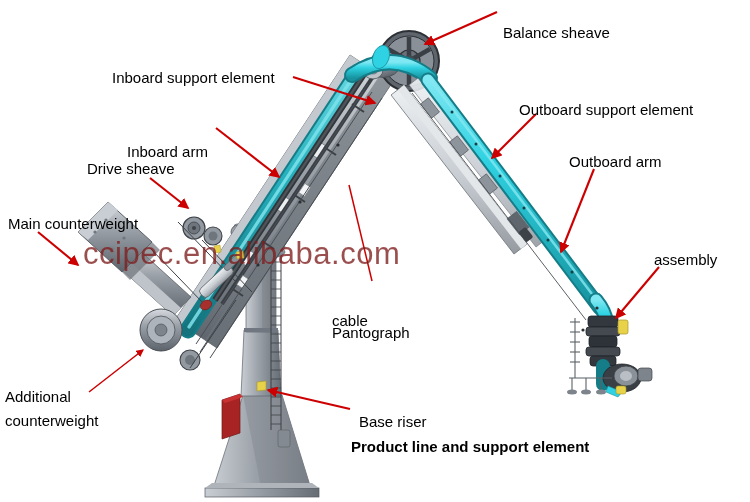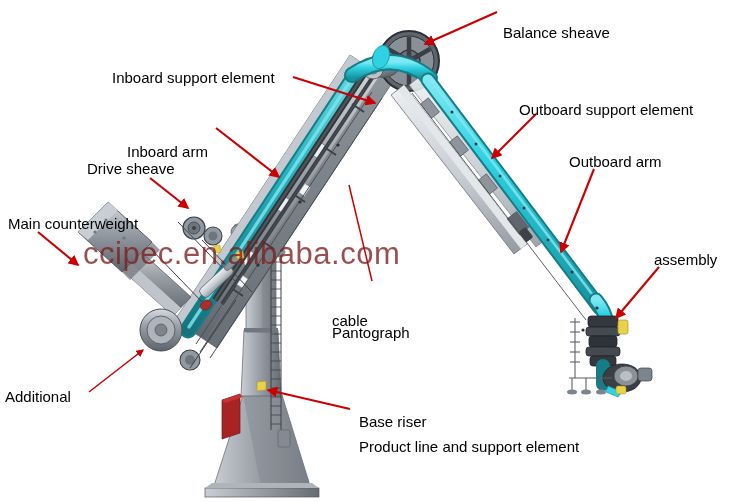--- a/index.html
+++ b/index.html
@@ -363,17 +363,18 @@
   <div class="lbl" style="left:569px; top:152px;">Outboard arm</div>
   <div class="lbl" style="left:67px;  top:159px;margin-left:20px;">Drive sheave</div>
   <div class="lbl" style="left:8px;   top:214px;">Main counterweight</div>
 
   <div class="lbl" style="left:654px; top:250px;">assembly</div>
 
   <div class="lbl" style="left:332px; top:285px;margin-top:38px;">Pantograph</div>
   <div class="lbl" style="left:332px; top:311px;">cable</div>
 
   <div class="lbl" style="left:5px;   top:387px;">Additional</div>
+  <div class="lbl" style="left:5px;   top:411px;">counterweight</div>
 
   <div class="lbl" style="left:359px; top:412px;">Base riser</div>
-  <div class="lbl" style="left:359px; top:437px;">Product line and support element</div>
+  <div class="lbl" style="left:351px; top:437px;font-weight:bold;">Product line and support element</div>
 
 </div>
 
 </body></html>

